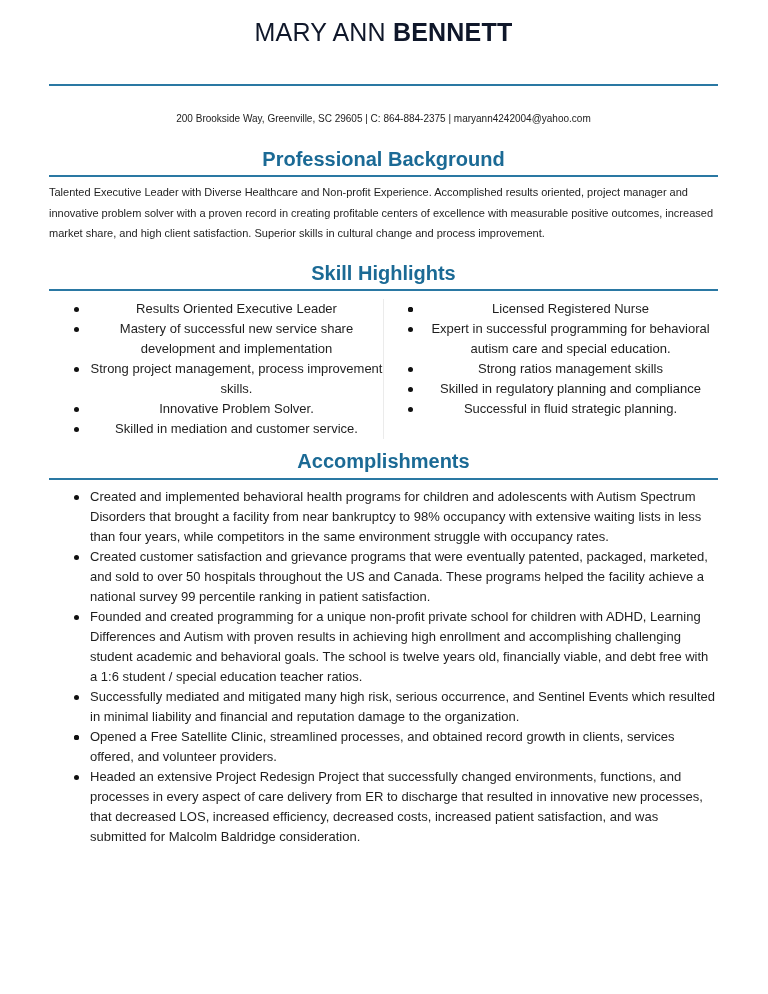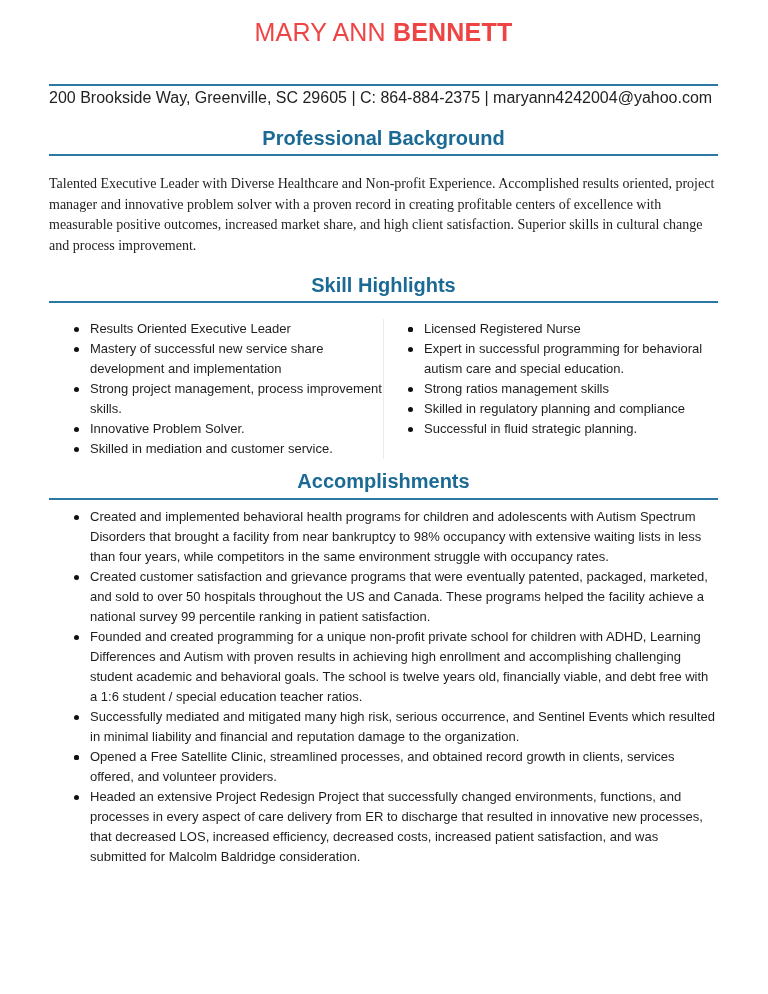--- a/index.html
+++ b/index.html
@@ -20,63 +20,63 @@
       left: 49px;
       top: 0;
       width: 669px;
     }
     .name {
       text-align: center;
       margin-top: 15px;
       height: 34px;
       line-height: 34px;
       font-size: 25px;
-      color: #ef4444;
+      color: #0f172a;
       letter-spacing: 0.2px;
     }
     .name .last {
       font-weight: bold;
     }
     .rule {
       height: 0;
       border-top: 2px solid #2a78a3;
       width: 100%;
     }
     .rule.top { margin-top: 35px; }
     .contact {
-      text-align: left;
-      font-size: 16px;
+      text-align: center;
+      font-size: 10px;
       color: #222;
-      margin-top: 4px;
+      margin-top: 25px;
       height: 16px;
       line-height: 16px;
     }
     .section-title {
       text-align: center;
       font-weight: bold;
       font-size: 20px;
       color: #1b6a95;
       height: 22px;
       line-height: 22px;
     }
     .s1 { margin-top: 21px; }
     .s1-rule { margin-top: 5px; }
     .paragraph {
-      font-size: 14px;
+      font-size: 11px;
       line-height: 20.5px;
-      margin-top: 18px;
+      margin-top: 5px;
       color: #1e1e1e;
-      font-family: Liberation Serif, serif;
     }
     .s2 { margin-top: 18px; }
     .s2-rule { margin-top: 5px; }
     .skills {
       display: flex;
-      margin-top: 16px;
+      margin-top: 8px;
       position: relative;
+      text-align: center;
     }
     .skills .col {
       width: 334px;
     }
     .skills .divider {
       position: absolute;
       left: 334px;
       top: 0;
       bottom: 0;
       border-left: 1px solid #ebebeb;

